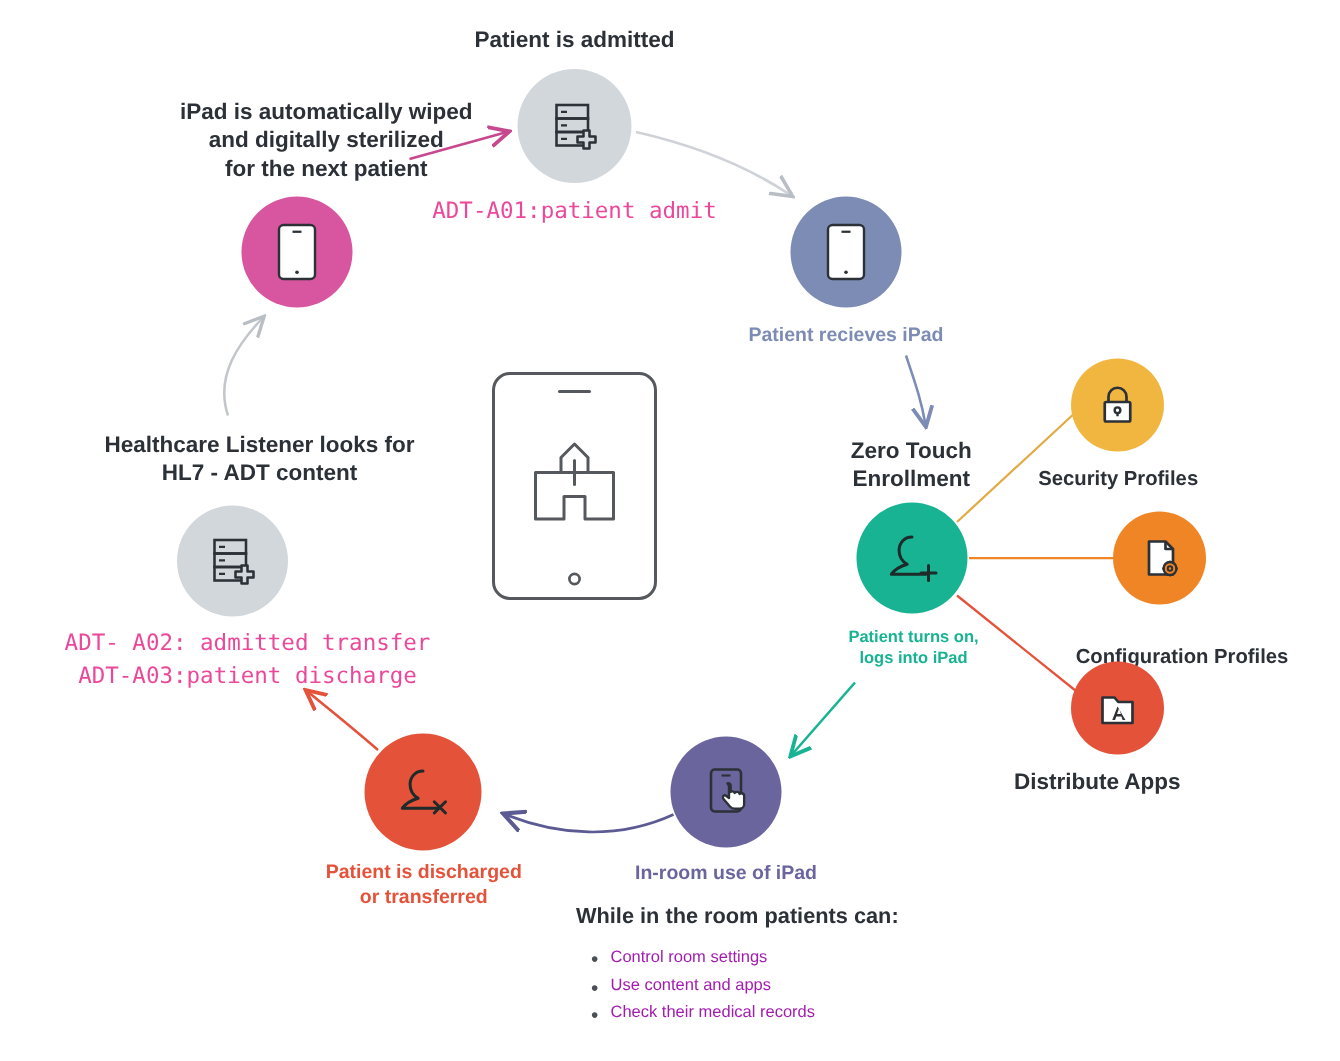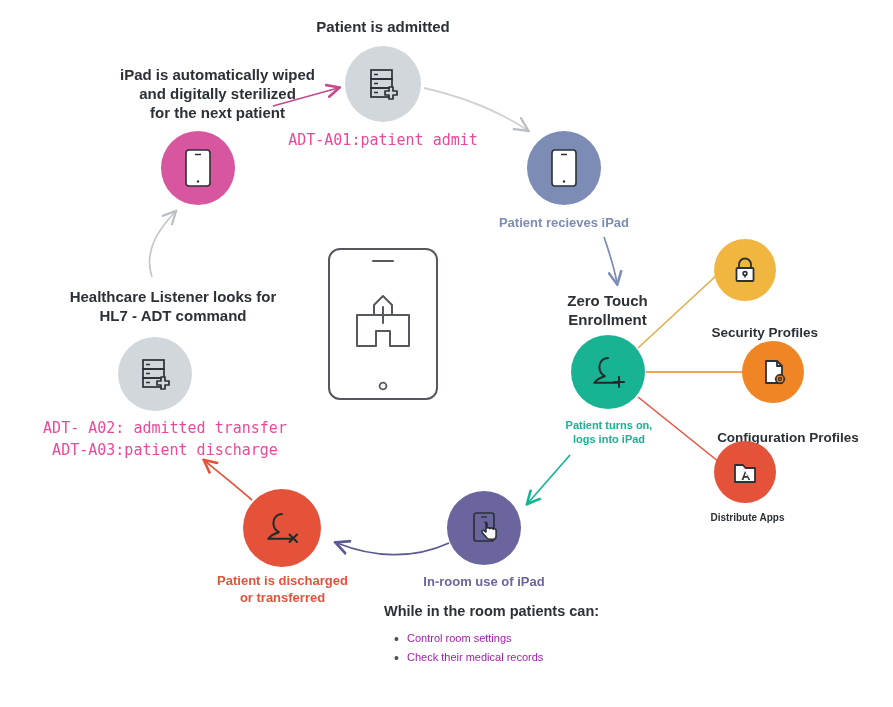--- a/index.html
+++ b/index.html
@@ -22,25 +22,25 @@
   #n-wiped{left:161px;top:131px;width:74px;height:74px;background:#d8569f;}
   #t-listener{left:28px;top:287px;width:290px;font-size:15px;}
   #n-listener{left:118px;top:337px;width:74px;height:74px;background:#d2d7dc;}
   #c-listener{left:20px;top:418px;width:290px;font-size:15px;text-align:center;}
   #n-receives{left:527px;top:131px;width:74px;height:74px;background:#7d8cb4;}
   #t-receives{left:464px;top:215px;width:200px;font-size:13px;color:#7d8cb4;}
   #t-zero{left:545px;top:291px;width:125px;font-size:15px;}
   #n-zero{left:571px;top:335px;width:74px;height:74px;background:#18b392;}
   #t-turns{left:535px;top:418px;width:148px;font-size:11px;color:#18b392;}
   #n-sec{left:714px;top:239px;width:62px;height:62px;background:#f0b63f;}
-  #t-sec{left:673px;top:324px;width:145px;font-size:13.5px;text-align:right;}
+  #t-sec{left:673px;top:310px;width:145px;font-size:13.5px;}
   #n-cfg{left:742px;top:341px;width:62px;height:62px;background:#ef8524;}
   #t-cfg{left:698px;top:411px;width:180px;font-size:13.5px;margin-top:18px;}
   #n-apps{left:714px;top:441px;width:62px;height:62px;background:#e5523a;}
-  #t-apps{left:675px;top:512px;width:145px;font-size:10px;}
+  #t-apps{left:659px;top:512px;width:145px;font-size:15px;}
   #n-inroom{left:447px;top:491px;width:74px;height:74px;background:#6b659e;}
   #t-inroom{left:404px;top:574px;width:160px;font-size:13px;color:#6b659e;}
   #n-disch{left:243px;top:489px;width:78px;height:78px;background:#e5523a;}
   #t-disch{left:200px;top:573px;width:165px;font-size:13px;color:#e5523a;}
   #ipad-center{position:absolute;left:327px;top:247px;width:112px;height:154px;}
   #room-block{position:absolute;left:384px;top:603px;width:330px;}
   #room-block .rb-title{font-size:14.5px;font-weight:bold;color:#2b3137;margin:0 0 12px 0;}
   #room-block ul{list-style:none;margin:0;padding:0 0 0 10px;}
   #room-block li{font-size:11px;color:#a21caf;line-height:1.42;margin-bottom:3px;position:relative;padding-left:13px;}
   #room-block li:before{content:"\2022";position:absolute;left:0;top:-1px;color:#4a5056;font-size:14px;}
@@ -120,21 +120,21 @@
   <div class="node" id="n-wiped">
     <svg class="ico" width="28" height="40" viewBox="0 0 28 40">
       <rect x="2" y="2" width="24" height="36" rx="3" fill="#ffffff" stroke="#2b3137" stroke-width="1.6"></rect>
       <line x1="11" y1="6.5" x2="17" y2="6.5" stroke="#2b3137" stroke-width="1.5"></line>
       <circle cx="14" cy="33.5" r="1.2" fill="#2b3137"></circle>
     </svg>
   </div>
 
   <div class="lbl dark" id="t-listener">
     <span>Healthcare Listener looks for</span><br>
-    <span>HL7 - ADT command</span>
+    <span>HL7 - ADT content</span>
   </div>
 
   <div class="node" id="n-listener">
     <svg class="ico" width="40" height="40" viewBox="0 0 40 40">
       <rect x="8" y="6" width="21" height="9" fill="none" stroke="#2b3137" stroke-width="1.7"></rect>
       <rect x="8" y="15" width="21" height="9" fill="none" stroke="#2b3137" stroke-width="1.7"></rect>
       <rect x="8" y="24" width="21" height="9" fill="none" stroke="#2b3137" stroke-width="1.7"></rect>
       <line x1="11" y1="10.5" x2="15" y2="10.5" stroke="#2b3137" stroke-width="1.5"></line>
       <line x1="11" y1="19.5" x2="15" y2="19.5" stroke="#2b3137" stroke-width="1.5"></line>
       <line x1="11" y1="28.5" x2="15" y2="28.5" stroke="#2b3137" stroke-width="1.5"></line>
@@ -240,17 +240,18 @@
       <path d="M30 99 V68 h17 V58 l9 -9 l9 9 v10 h17 v31 h-19 V84 h-14 v15 z" fill="none" stroke="#55595d" stroke-width="2" stroke-linejoin="round"></path>
       <line x1="56" y1="60" x2="56" y2="76" stroke="#55595d" stroke-width="2" stroke-linecap="round"></line>
       <line x1="48" y1="68" x2="64" y2="68" stroke="#55595d" stroke-width="2" stroke-linecap="round"></line>
     </svg>
   </div>
 
   <div id="room-block">
     <div class="rb-title">While in the room patients can:</div>
     <ul>
       <li>Control room settings</li>
+      <li>Use content and apps</li>
       <li>Check their medical records</li>
     </ul>
   </div>
 
 </div>
 
 </body></html>

